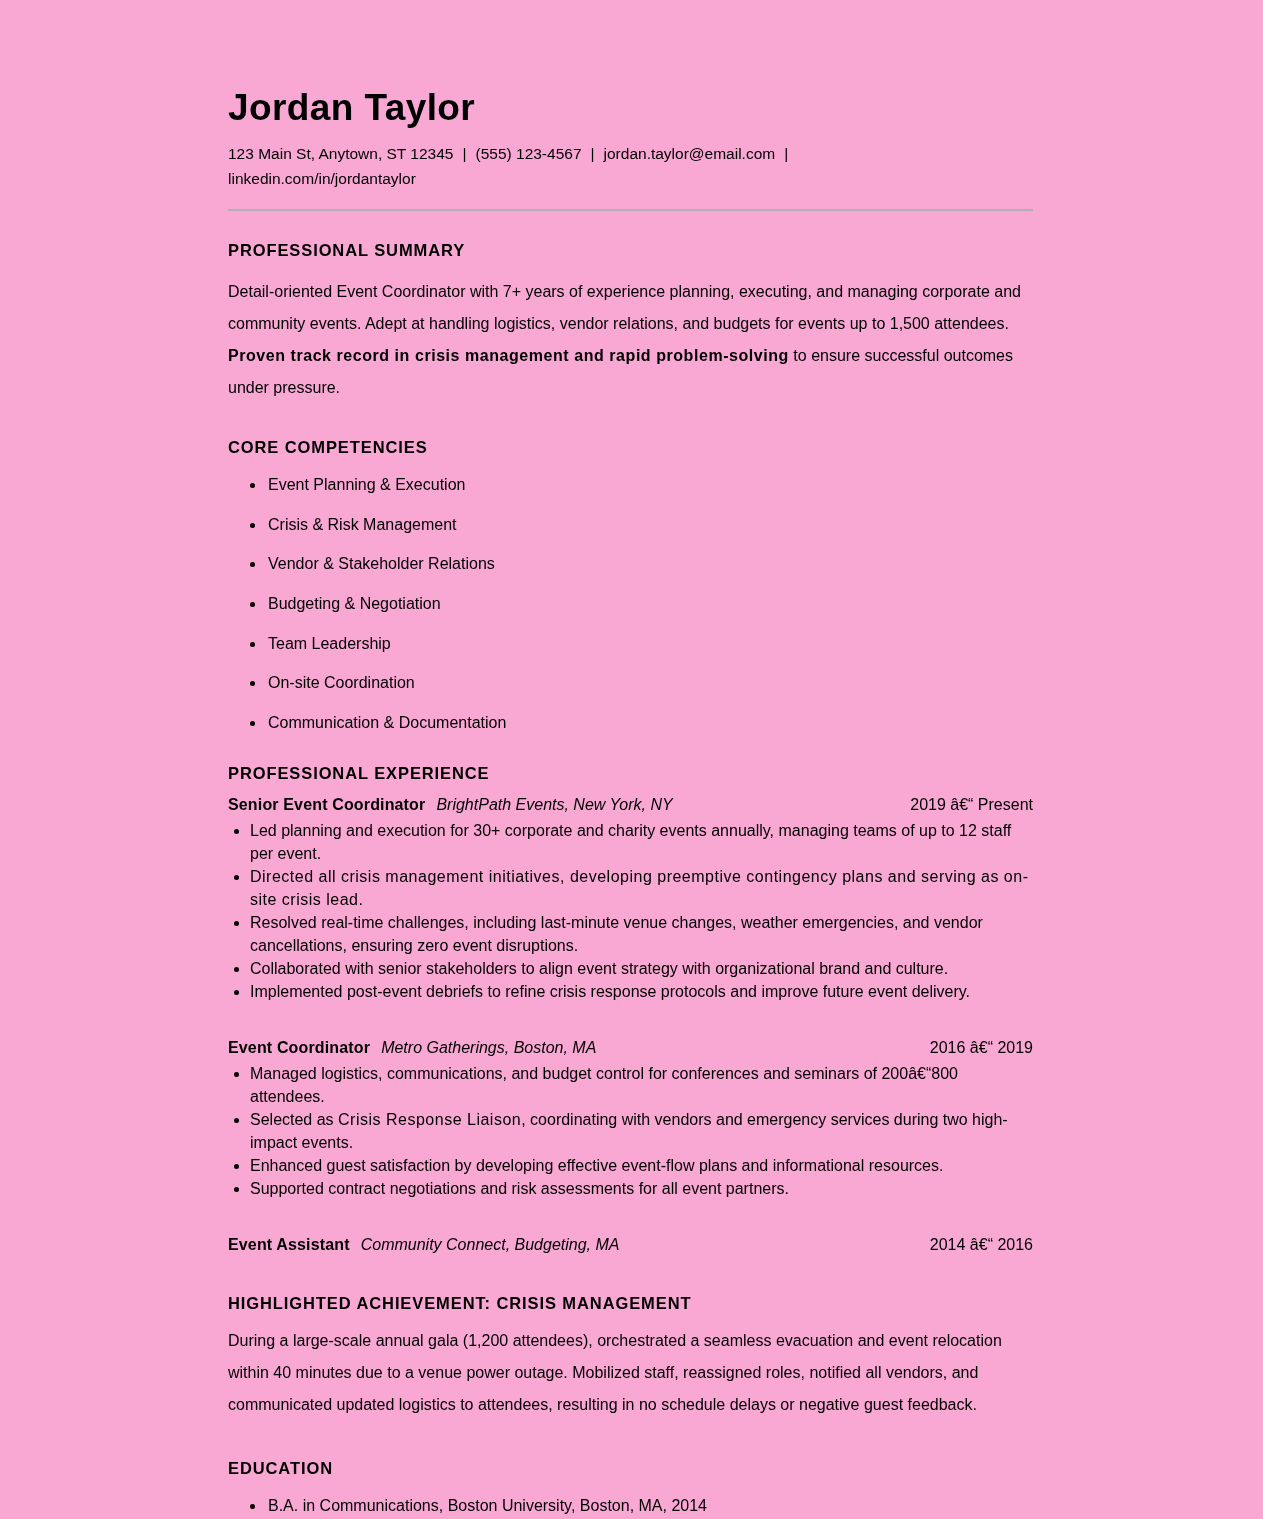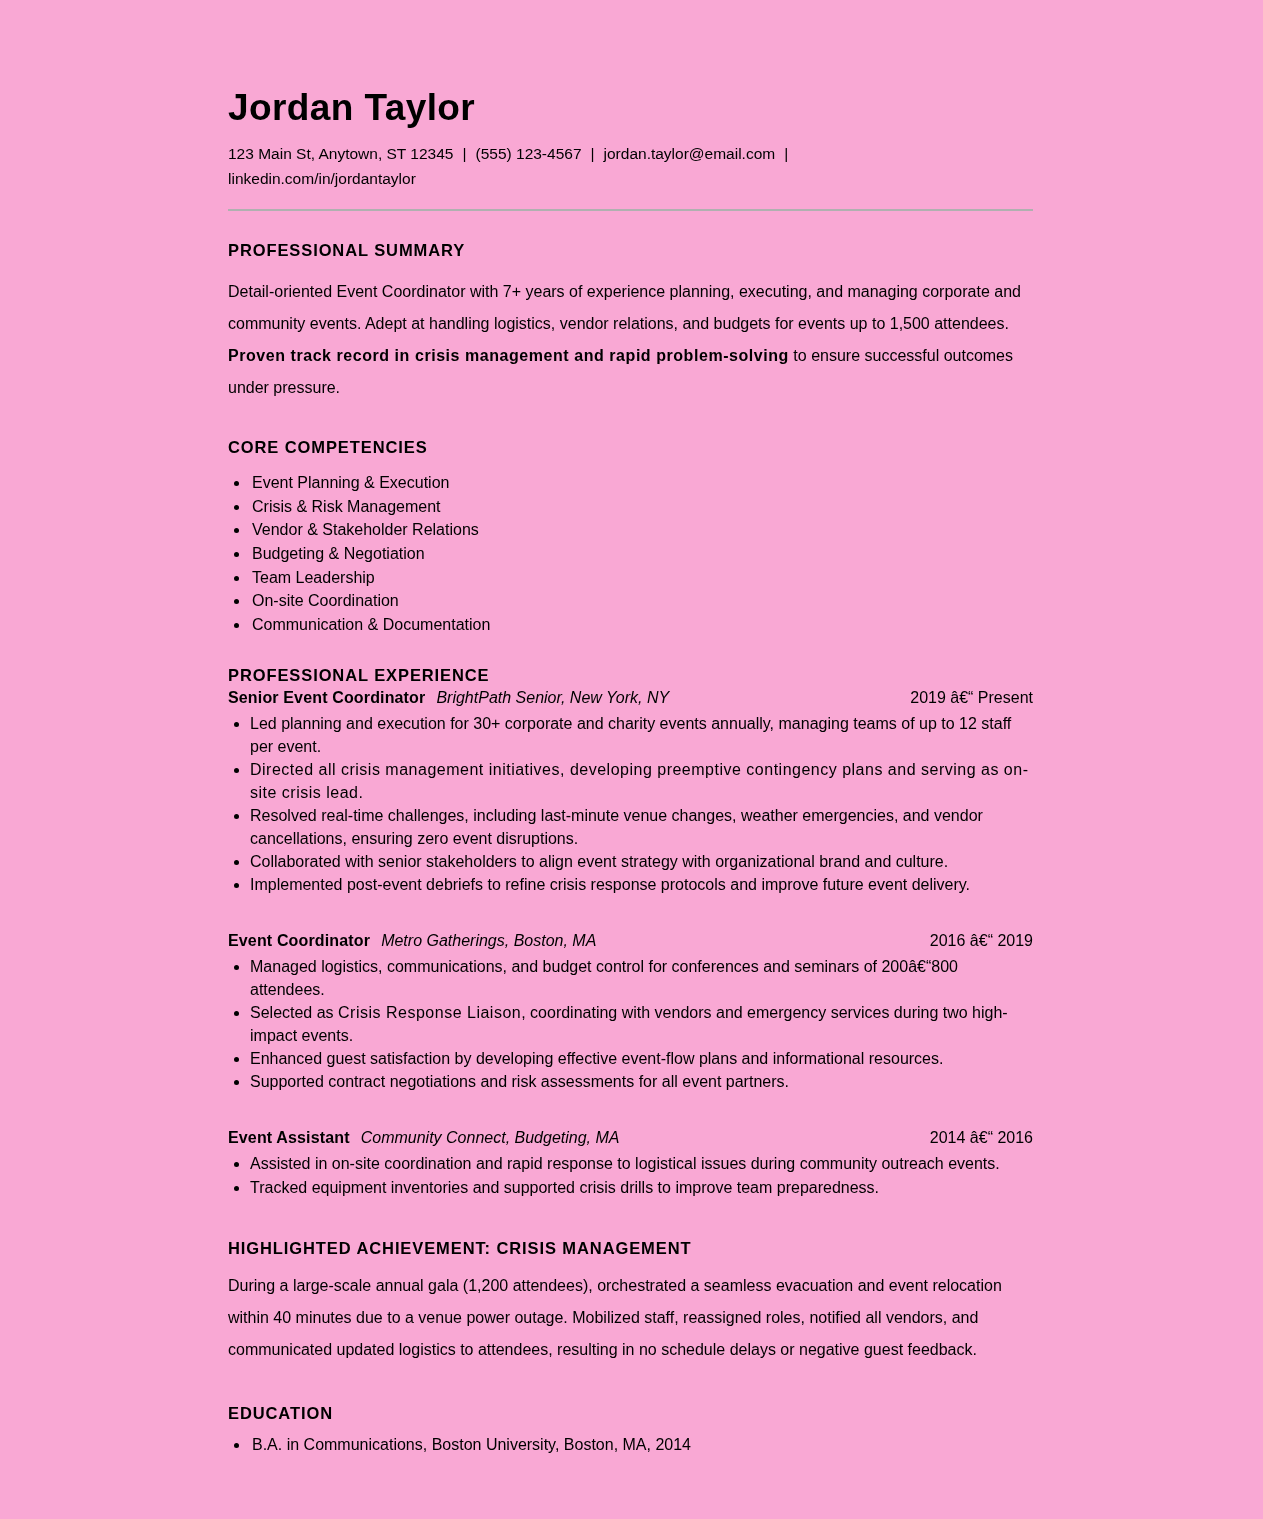--- a/index.html
+++ b/index.html
@@ -66,21 +66,21 @@
     letter-spacing: 0.55px;
   }
   ul.list {
     margin: 0;
     padding-left: 22px;
     list-style-type: disc;
   }
   ul.list li {
     font-size: 16px;
     line-height: 1.47;
-    margin: 0;
+    margin: 16px;
     padding-left: 2px;
   }
   .comp-list li {
     line-height: 1.51;
   }
   .job {
     margin-top: 36px;
   }
   .job:first-of-type {
     margin-top: 0;
@@ -115,21 +115,21 @@
     font-size: 16px;
     line-height: 1.44;
     max-width: 790px;
   }
   ul.bullets li b {
     font-weight: normal;
     letter-spacing: 0.5px;
     text-align: center;
   }
   .exp-section .section-title {
-    margin-bottom: 4px;
+    margin-bottom: 13px;
   }
   .achieve-section {
     margin-top: 40px;
   }
   .achieve-section .section-title {
     margin-bottom: 12px;
   }
   .edu-section {
     margin-top: 38px;
   }
@@ -173,21 +173,21 @@
         <li>On-site Coordination</li>
         <li>Communication &amp; Documentation</li>
       </ul>
   </div>
 
   <div class="section exp-section">
     <h2 class="section-title">PROFESSIONAL EXPERIENCE</h2>
     <div id="jobs-container">
         <div class="job">
           <div class="job-head">
-            <div class="job-left"><span class="job-title">Senior Event Coordinator</span><span class="job-company">BrightPath Senior, New York, NY</span></div>
+            <div class="job-left"><span class="job-title">Senior Event Coordinator</span><span class="job-company">BrightPath Events, New York, NY</span></div>
             <div class="job-dates">2019 â€“ Present</div>
           </div>
           <ul class="bullets">
             <li><span>Led planning and execution for 30+ corporate and charity events annually, managing teams of up to 12 staff per event.</span></li>
             <li><b>Directed all crisis management initiatives, developing preemptive contingency plans and serving as on-site crisis lead.</b></li>
             <li><span>Resolved real-time challenges, including last-minute venue changes, weather emergencies, and vendor cancellations, ensuring zero event disruptions.</span></li>
             <li><span>Collaborated with senior stakeholders to align event strategy with organizational brand and culture.</span></li>
             <li><span>Implemented post-event debriefs to refine crisis response protocols and improve future event delivery.</span></li>
           </ul>
         </div>
@@ -201,24 +201,20 @@
             <li><span>Selected as </span><b>Crisis Response Liaison</b><span>, coordinating with vendors and emergency services during two high-impact events.</span></li>
             <li><span>Enhanced guest satisfaction by developing effective event-flow plans and informational resources.</span></li>
             <li><span>Supported contract negotiations and risk assessments for all event partners.</span></li>
           </ul>
         </div>
         <div class="job">
           <div class="job-head">
             <div class="job-left"><span class="job-title">Event Assistant</span><span class="job-company">Community Connect, Budgeting, MA</span></div>
             <div class="job-dates">2014 â€“ 2016</div>
           </div>
-          <ul class="bullets">
-            <li><span>Assisted in on-site coordination and rapid response to logistical issues during community outreach events.</span></li>
-            <li><span>Tracked equipment inventories and supported crisis drills to improve team preparedness.</span></li>
-          </ul>
         </div>
       </div>
   </div>
 
   <div class="section achieve-section">
     <h2 class="section-title">HIGHLIGHTED ACHIEVEMENT: CRISIS MANAGEMENT</h2>
     <p class="para">During a large-scale annual gala (1,200 attendees), orchestrated a seamless evacuation and event relocation within 40 minutes due to a venue power outage. Mobilized staff, reassigned roles, notified all vendors, and communicated updated logistics to attendees, resulting in no schedule delays or negative guest feedback.</p>
   </div>
 
   <div class="section edu-section">

